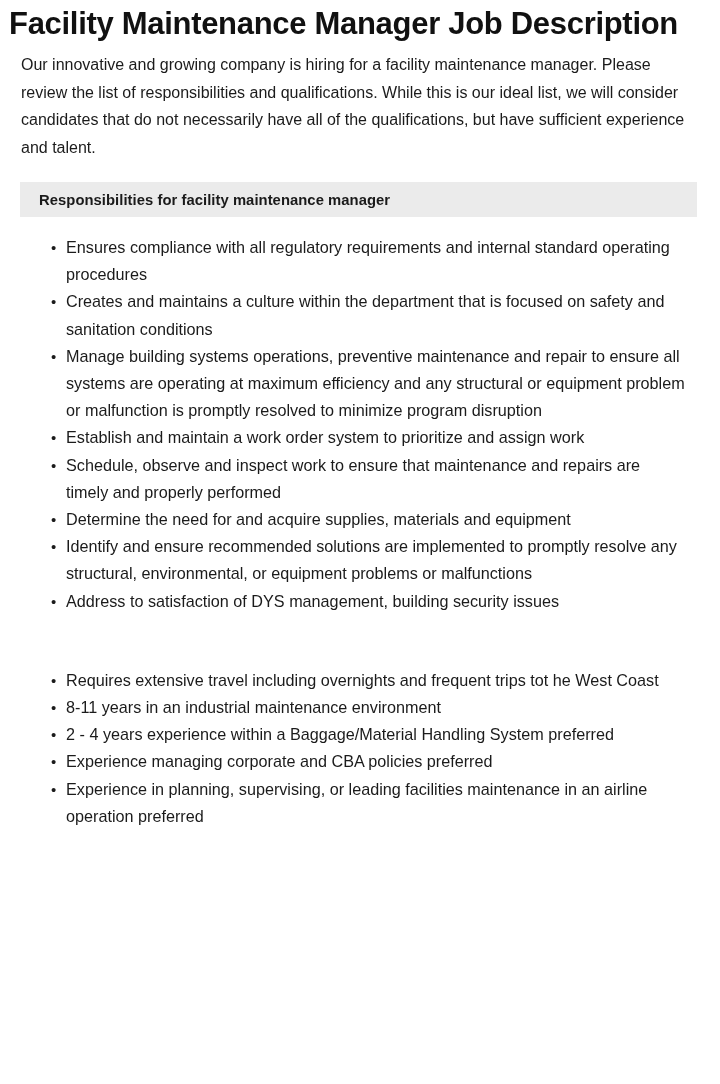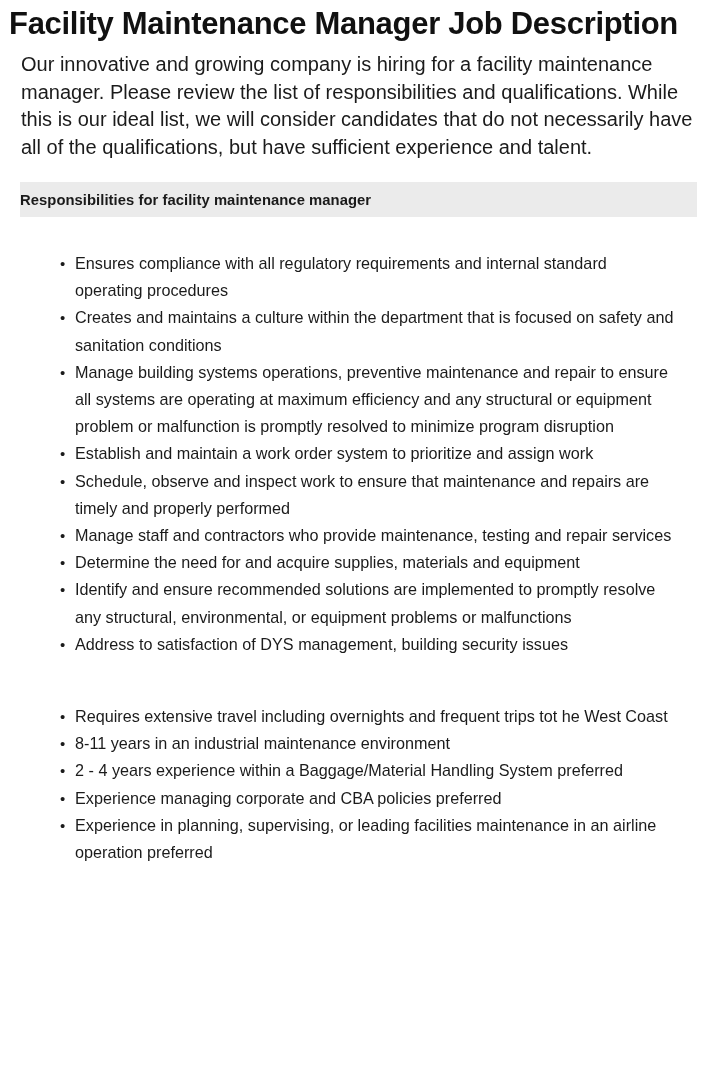--- a/index.html
+++ b/index.html
@@ -24,51 +24,52 @@
     font-size: 31px;
     font-weight: bold;
     letter-spacing: -0.3px;
     color: #111111;
     margin: 0;
     padding: 6px 0 0 9px;
     line-height: 36px;
     white-space: nowrap;
   }
   .intro {
-    font-size: 20px;
+    font-size: 16px;
     line-height: 27.5px;
     color: #1b1b1b;
     margin: 0;
     padding: 9px 22px 0 21px;
     max-width: 676px;
   }
   .section {
     margin-top: 21px;
   }
   .section.second {
     margin-top: 27px;
   }
   .section-header {
     background: #ebebeb;
     margin: 0 23px 0 20px;
     height: 35px;
     display: flex;
     align-items: center;
+    padding-left: 19px;
     box-sizing: border-box;
   }
   .section-header-text {
     font-size: 14.8px;
     font-weight: bold;
     color: #1a1a1a;
     letter-spacing: 0.05px;
   }
   ul.item-list {
     list-style: none;
-    margin: 16px;
-    padding: 1px;
+    margin: 0;
+    padding: 8px;
     padding-top: 17px;
   }
   ul.item-list li {
     position: relative;
     font-size: 16.2px;
     line-height: 27.2px;
     color: #1b1b1b;
     padding-left: 58px;
     padding-right: 26px;
     margin: 0;
@@ -95,21 +96,20 @@
   <div class="section">
     <div class="section-header">
       <span class="section-header-text">Responsibilities for facility maintenance manager</span>
     </div>
     <ul class="item-list">
       <li>Ensures compliance with all regulatory requirements and internal standard operating procedures</li>
       <li>Creates and maintains a culture within the department that is focused on safety and sanitation conditions</li>
       <li>Manage building systems operations, preventive maintenance and repair to ensure all systems are operating at maximum efficiency and any structural or equipment problem or malfunction is promptly resolved to minimize program disruption</li>
       <li>Establish and maintain a work order system to prioritize and assign work</li>
       <li>Schedule, observe and inspect work to ensure that maintenance and repairs are timely and properly performed</li>
-      <li>Manage staff and contractors who provide maintenance, testing and repair services</li>
       <li>Determine the need for and acquire supplies, materials and equipment</li>
       <li>Identify and ensure recommended solutions are implemented to promptly resolve any structural, environmental, or equipment problems or malfunctions</li>
       <li>Address to satisfaction of DYS management, building security issues</li>
     </ul>
   </div>
 
   <div class="section second">
     <ul class="item-list">
       <li>Requires extensive travel including overnights and frequent trips tot he West Coast</li>
       <li>8-11 years in an industrial maintenance environment</li>

